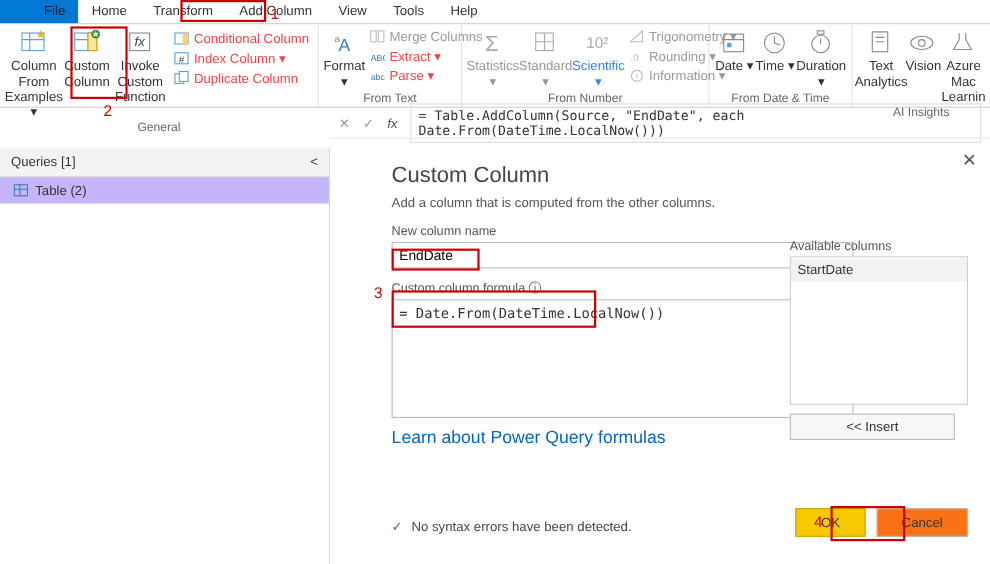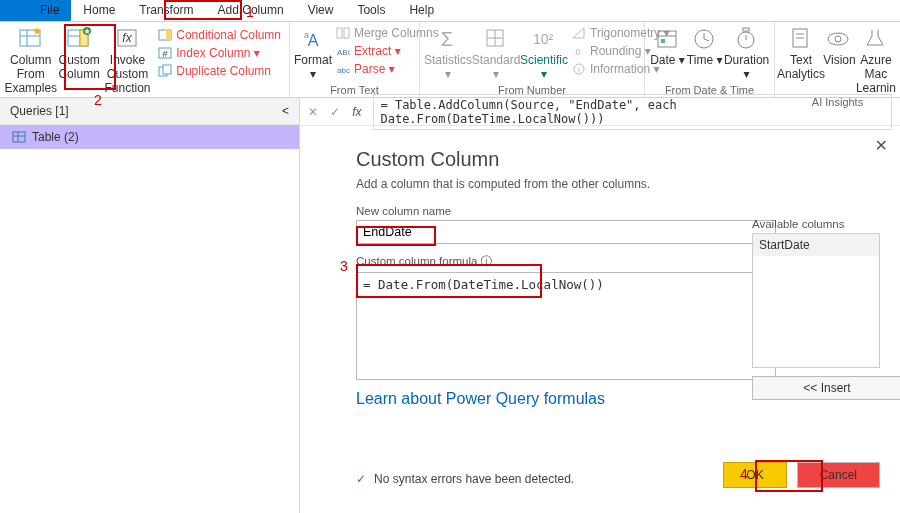--- a/index.html
+++ b/index.html
@@ -13,40 +13,40 @@
   .rgroup { border-right:1px solid #e3e3e3; display:flex; flex-direction:column; justify-content:space-between; padding:2px 4px 1px;}
   .rgroup .gtitle { text-align:center; font-size:11px; color:#666; padding-top:1px;}
   .rrow { display:flex; align-items:flex-start; }
   .bigbtn { display:flex; flex-direction:column; align-items:center; width:62px; padding-top:2px; cursor:pointer; text-align:center; line-height:1.15;}
   .bigbtn .ic { width:26px; height:26px; margin-bottom:2px; }
   .smallbtn { display:flex; align-items:center; height:18px; padding:0 4px; cursor:pointer; white-space:nowrap; color:#ef4444;}
   .smallbtn.dis { color:#999; }
   .smallbtn .sic { width:14px; height:14px; margin-right:4px; }
   .vlist { display:flex; flex-direction:column; justify-content:center; }
   .midrow { display:flex; height:415px; }
-  .queries { width:300px; border-right:1px solid #d8d8d8; }
+  .queries { width:300px; border-right:1px solid #d8d8d8;margin-top:36px; }
   .qhead { display:flex; justify-content:space-between; align-items:center; padding:6px 10px; background:#f3f3f3; border-bottom:1px solid #e0e0e0;}
   .qitem { display:flex; align-items:center; padding:5px 12px; background:#c4b5fd; }
   .formula { display:flex; align-items:center; height:28px; border-bottom:1px solid #e6e6e6; padding:0 8px; gap:12px;}
   .formula .fbar { flex:1; border:1px solid #dcdcdc; padding:3px 6px; font-family:Consolas,monospace; font-size:12px; }
   .fx { font-style:italic; color:#555;}
   .dialog { position:absolute; left:338px; top:130px; width:560px; height:370px; background:#fff; padding:14px 18px 10px; }
   .dialog h2 { font-size:20px; font-weight:400; color:#444; margin:4px 0 6px;}
   .dsub { color:#555; margin-bottom:14px; }
   .lbl { font-size:11.5px; color:#555; margin-bottom:3px;}
   .tin { width:420px; border:1px solid #bbb; padding:4px 6px; font-size:12.5px;}
   .farea { width:420px; height:108px; border:1px solid #bbb; padding:4px 6px; font-family:Consolas,monospace; font-size:12.5px; }
-  .avail { position:absolute; right:18px; top:88px; width:128px; }
+  .avail { position:absolute; right:18px; top:88px; width:162px; }
   .avlist { border:1px solid #ccc; height:135px; background:#fff; }
   .avitem { background:#f2f2f2; padding:4px 6px; }
   .insertbtn { width:150px; border:1px solid #bbb; background:#f7f7f7; text-align:center; padding:4px 0; margin-top:8px; cursor:pointer;}
   .link { color:#0066bf; font-size:16px; cursor:pointer; }
   .status { position:absolute; bottom:14px; left:18px; display:flex; align-items:center; color:#444;}
   .btnrow { position:absolute; bottom:12px; right:18px; display:flex; gap:10px;}
-  .btn { border:1px solid #bbb; padding:5px 22px; cursor:pointer; background:#ef4444;}
+  .btn { border:1px solid #bbb; padding:5px 22px; cursor:pointer; background:#f97316;}
   .btn.ok { background:#f7c900; border-color:#caa400;}
   .closex { position:absolute; top:6px; right:10px; cursor:pointer; color:#555; font-size:16px;}
   svg { display:block; }
 </style>
 </head>
 <body>
 
 <div class="menu-tabs">
   <div class="tab file">File</div>
   <div class="tab">Home</div>
@@ -162,21 +162,21 @@
             <rect x="4" y="4" width="16" height="16" fill="none" stroke="#aaa"></rect>
             <line x1="12" y1="4" x2="12" y2="20" stroke="#aaa"></line>
             <line x1="4" y1="12" x2="20" y2="12" stroke="#aaa"></line>
           </svg>
         <span style="color:#999">Standard ▾</span>
       </div>
       <div class="bigbtn dis" style="width:50px">
         <svg class="ic">
             <text x="12" y="18" font-size="14" text-anchor="middle" fill="#aaa">10²</text>
           </svg>
-        <span style="color:#0f766e">Scientific ▾</span>
+        <span style="color:#3b82f6">Scientific ▾</span>
       </div>
       <div class="vlist">
         <div class="smallbtn dis">
           <svg class="sic">
               <polygon points="1,12 12,12 12,2" fill="none" stroke="#bbb"></polygon>
             </svg>
           <span>Trigonometry ▾</span>
         </div>
         <div class="smallbtn dis">
           <svg class="sic">

